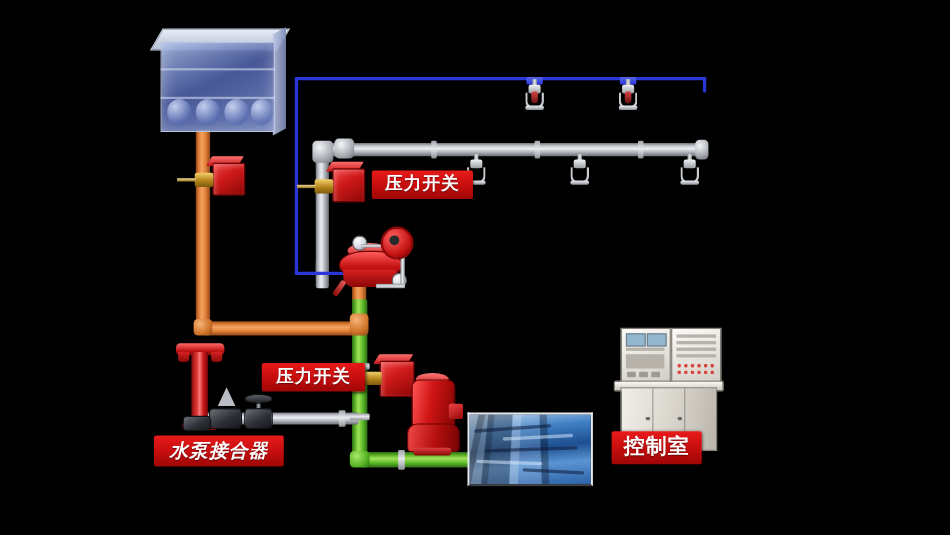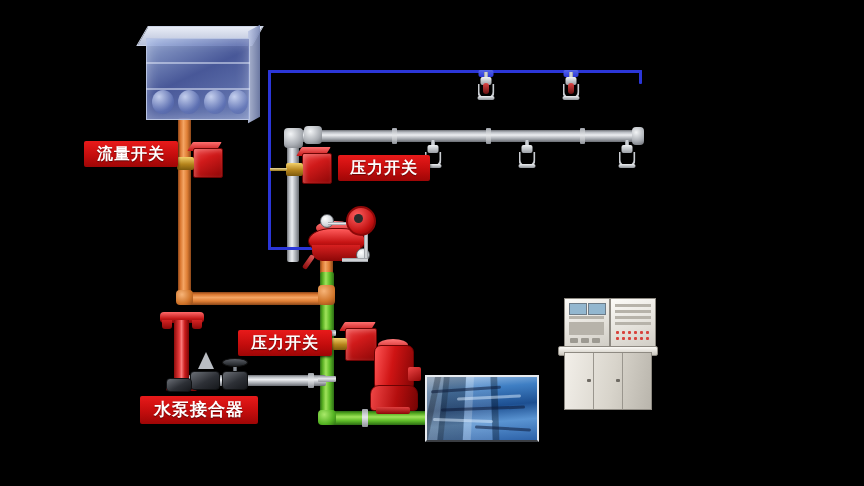--- a/index.html
+++ b/index.html
@@ -463,30 +463,30 @@
     <div class="cab">
       <div class="door" style="left:28px;"></div>
       <div class="door" style="left:57px;"></div>
       <div class="knob" style="left:22px;top:26px;"></div>
       <div class="knob" style="left:51px;top:26px;"></div>
     </div>
   </div>
 
 
 
-  <div class="lbl" style="left:84px;top:141px;width:94px;height:26px;line-height:26px;font-size:16px;">
-    <span>流量开关</span>
-  </div>
 
   <div class="lbl" style="left:338px;top:155px;width:92px;height:26px;line-height:26px;font-size:16px;">
     <span>压力开关</span>
   </div>
 
   <div class="lbl" style="left:238px;top:330px;width:94px;height:26px;line-height:26px;font-size:16px;">
     <span>压力开关</span>
   </div>
 
-  <div class="lbl" style="left:140px;top:396px;width:118px;height:28px;line-height:28px;font-size:17px;">
+  <div class="lbl" style="left:140px;top:396px;width:118px;height:28px;line-height:28px;font-size:17px;font-style:italic;">
     <span>水泵接合器</span>
   </div>
 
+  <div class="lbl" style="left:556px;top:392px;width:82px;height:30px;line-height:30px;font-size:19px;">
+    <span>控制室</span>
+  </div>
 
 </div>
 
 </body></html>

